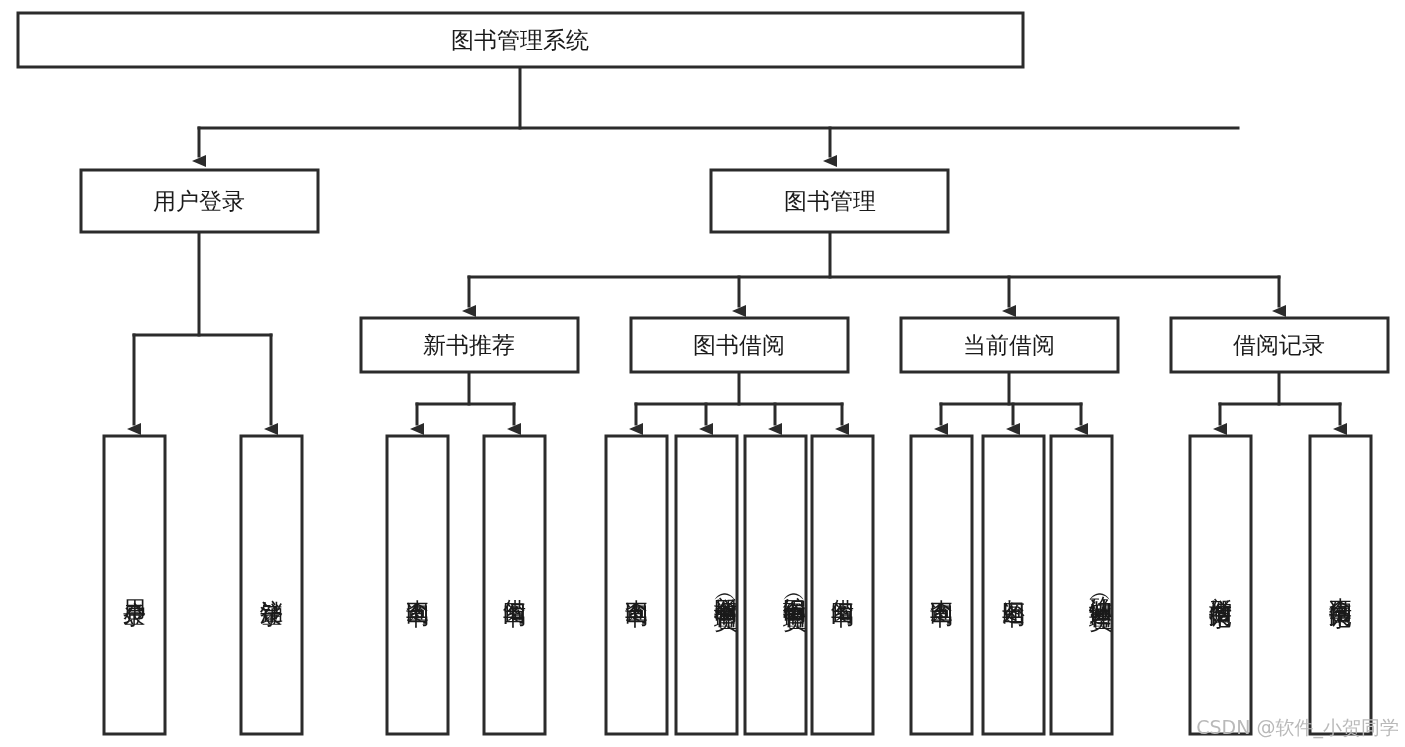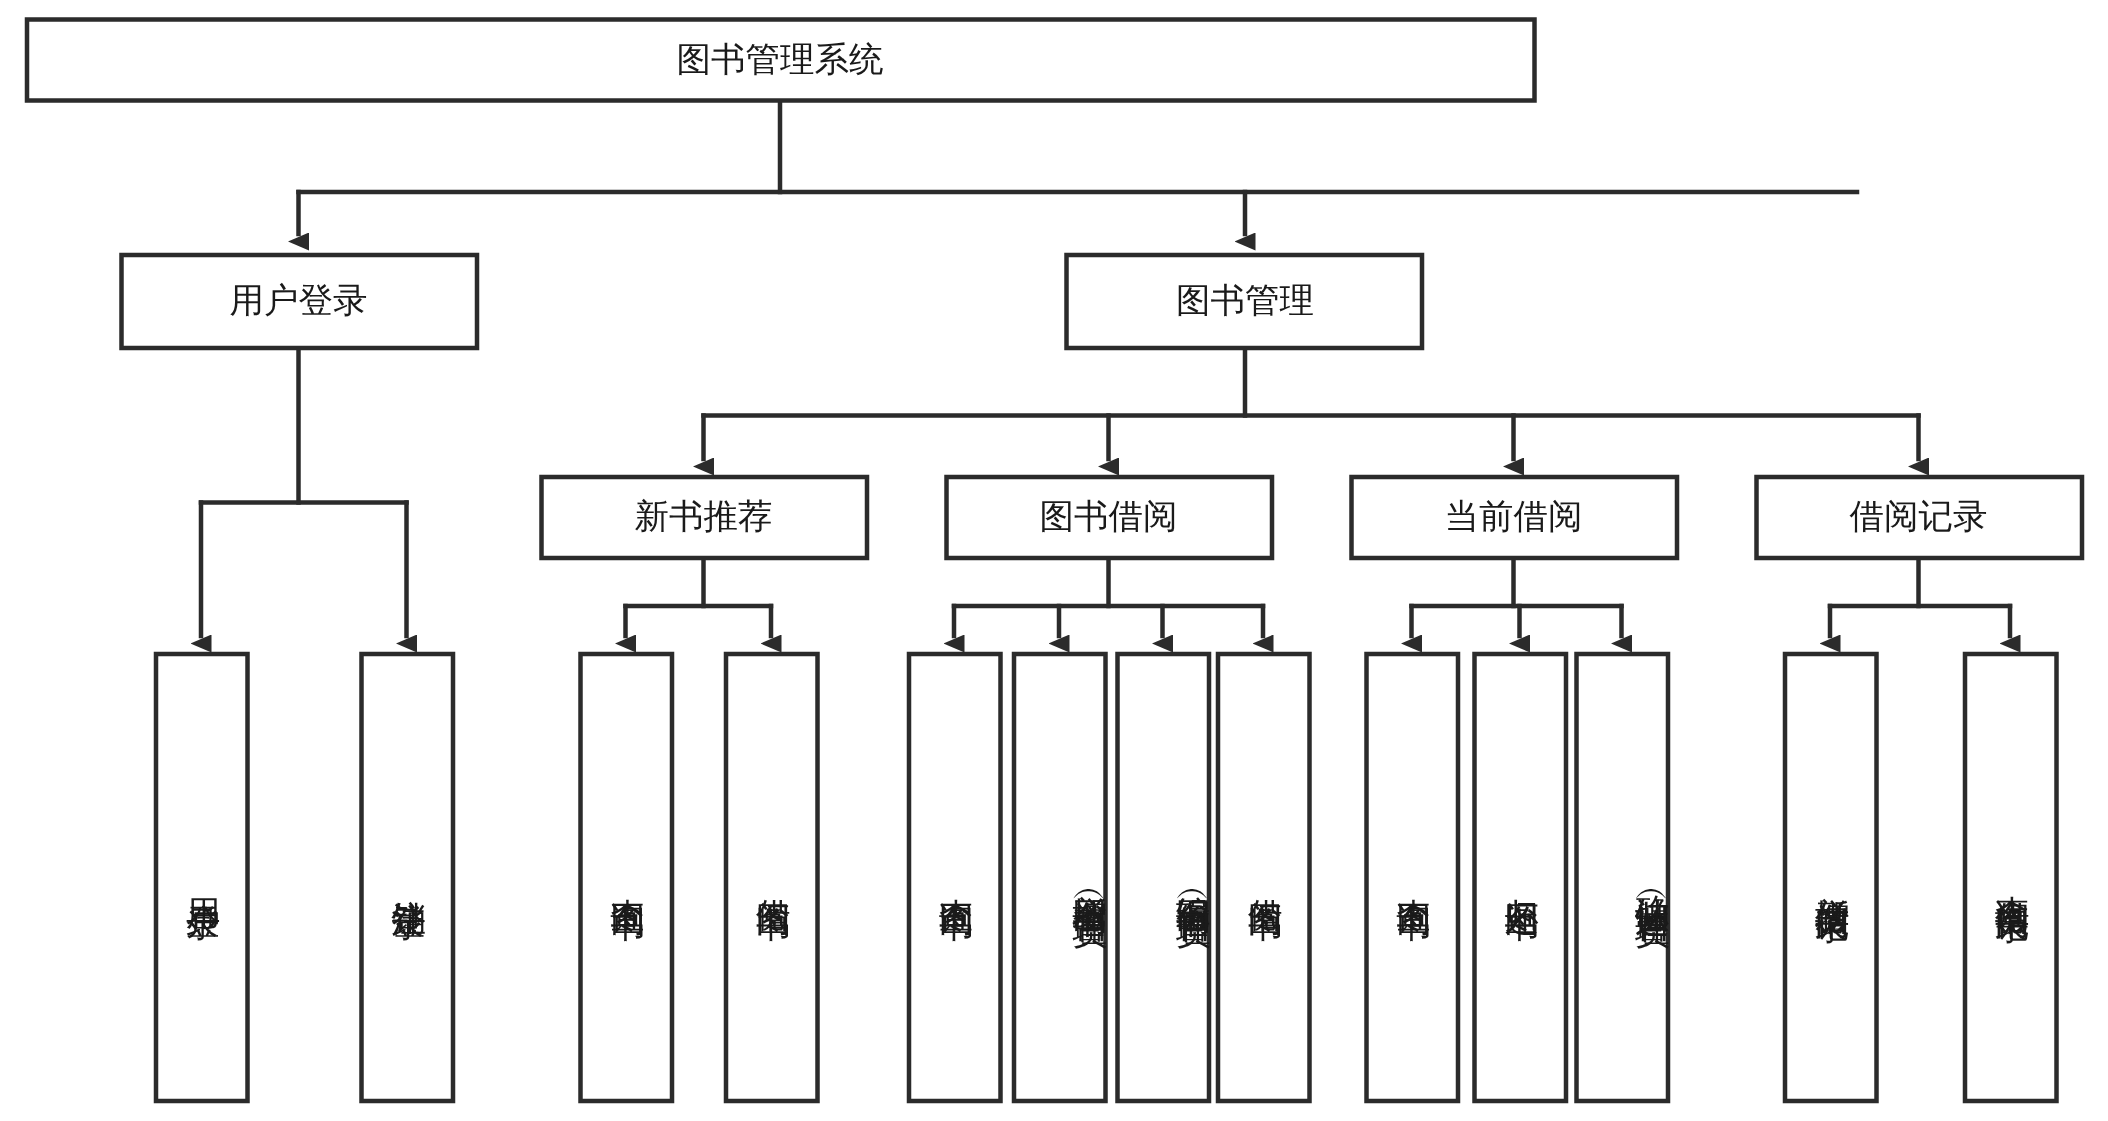--- a/index.html
+++ b/index.html
@@ -237,14 +237,15 @@
   <div class="vlabel" style="left:911px; top:436px; width:61px; height:298px;">查询图书</div>
 
   <div class="vlabel" style="left:983px; top:436px; width:61px; height:298px;">归还图书</div>
 
   <div class="vlabel" style="left:1051px; top:436px; width:61px; height:298px; align-items:flex-start; padding-top:4px; box-sizing:border-box;">确认归还（管理员）</div>
 
   <div class="vlabel" style="left:1190px; top:436px; width:61px; height:298px;">新增借阅记录</div>
 
   <div class="vlabel" style="left:1310px; top:436px; width:61px; height:298px;">查询借阅记录</div>
 
+  <div class="watermark">CSDN @软件_小贺同学</div>
 
 </div>
 
 </body></html>

